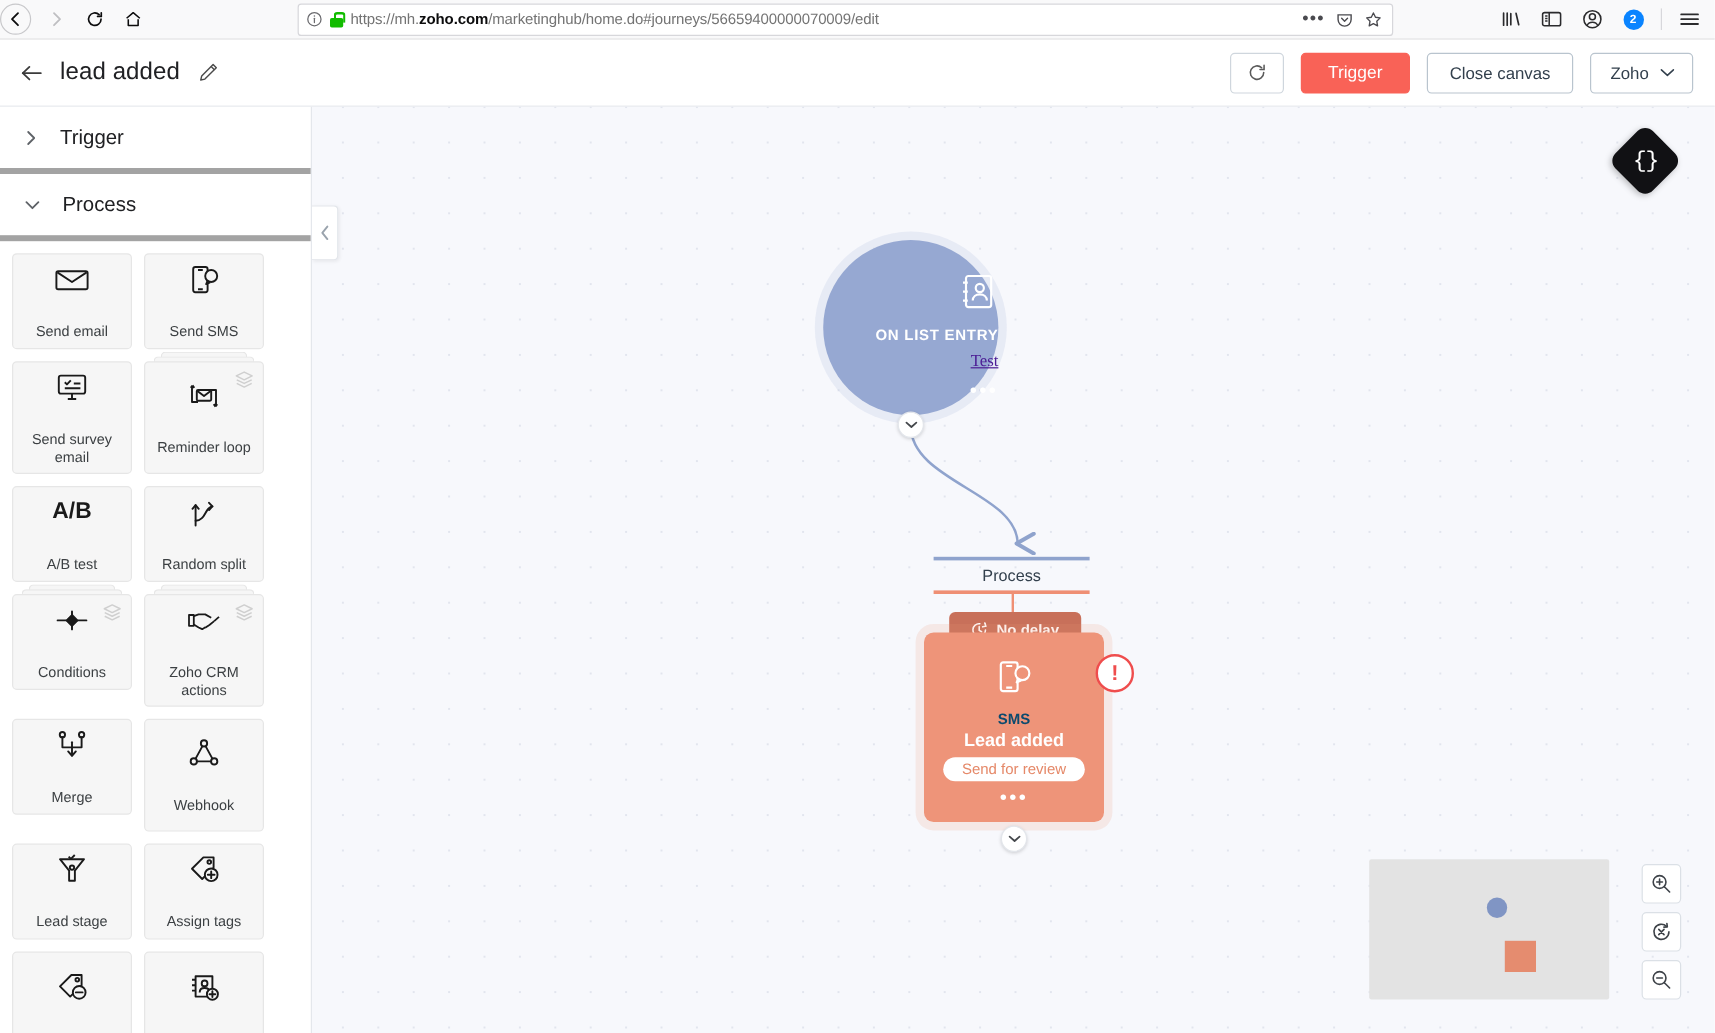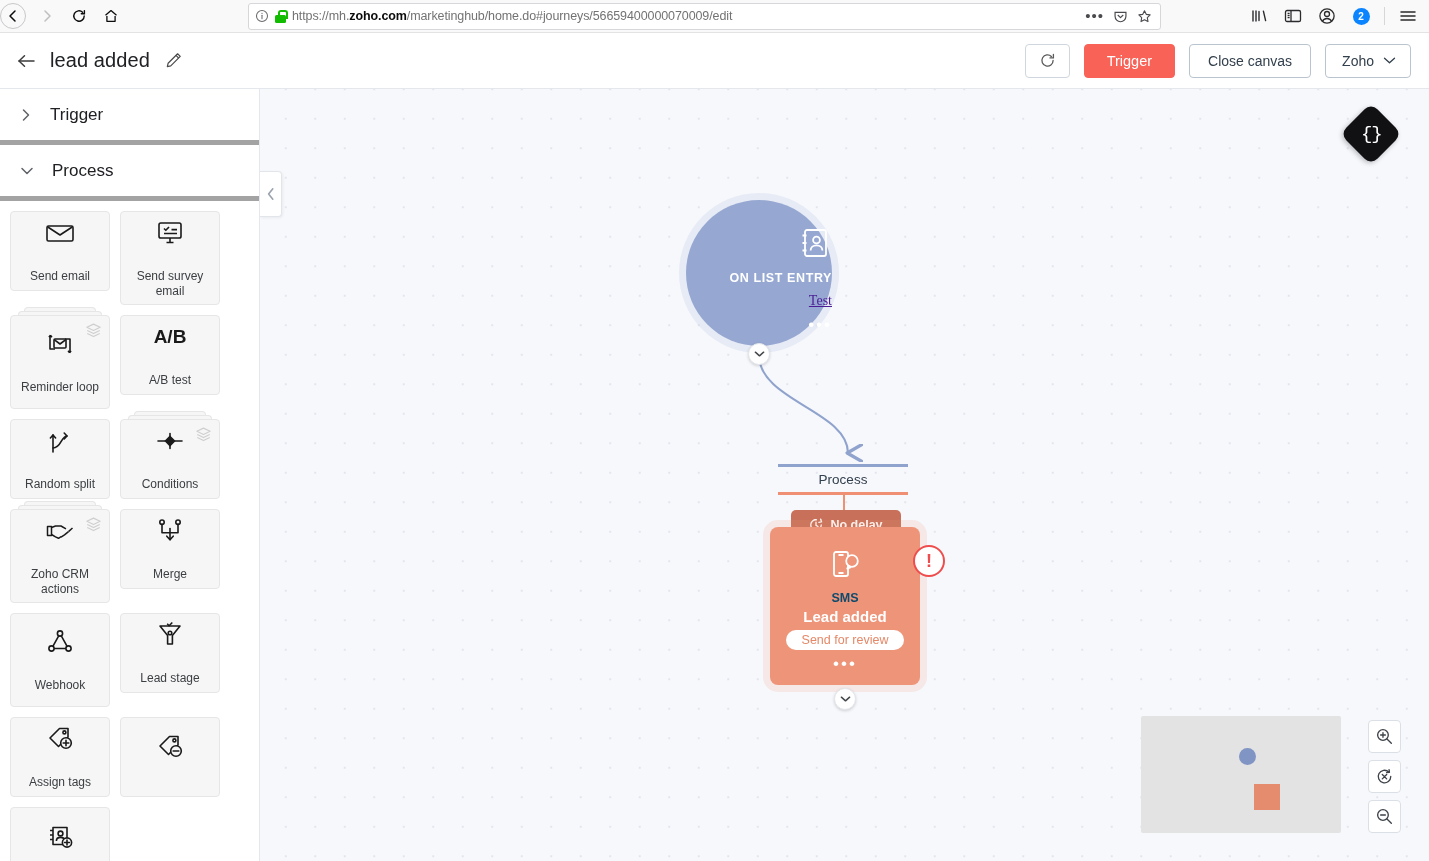--- a/index.html
+++ b/index.html
@@ -492,20 +492,33 @@
             <span class="ticon">
               <svg width="30" height="22" viewBox="0 0 30 22" fill="none" stroke="currentColor" stroke-width="1.6" stroke-linejoin="round">
                   <rect x="2" y="4" width="26" height="15" rx="1.5"></rect>
                   <path d="M2.8 5L15 13 27.2 5"></path>
                 </svg>
             </span>
             <span class="tlabel">Send email</span>
           </div>
         </div>
 
+        <div class="tile-wrap">
+          <div class="tile">
+            <span class="ticon">
+              <svg width="28" height="28" viewBox="0 0 28 28" fill="none" stroke="currentColor" stroke-width="1.6" stroke-linejoin="round">
+                  <rect x="5" y="3.5" width="12" height="21" rx="1.8"></rect>
+                  <path d="M9 6h4M9 22h4"></path>
+                  <circle cx="20" cy="11" r="5" fill="#f6f6f6"></circle>
+                  <path d="M17.2 14.7l-1.4 3 3.3-1.3"></path>
+                </svg>
+            </span>
+            <span class="tlabel">Send SMS</span>
+          </div>
+        </div>
 
         <div class="tile-wrap">
           <div class="tile tall">
             <span class="ticon">
               <svg width="28" height="26" viewBox="0 0 28 26" fill="none" stroke="currentColor" stroke-width="1.6" stroke-linejoin="round">
                   <rect x="3" y="3" width="22" height="15" rx="1.8"></rect>
                   <path d="M8 8.5l1.8 1.8L13 7"></path>
                   <path d="M15.5 9.6h5.5M8 13.5h13"></path>
                   <path d="M14 18v4M10.5 22.5h7"></path>
                 </svg>

